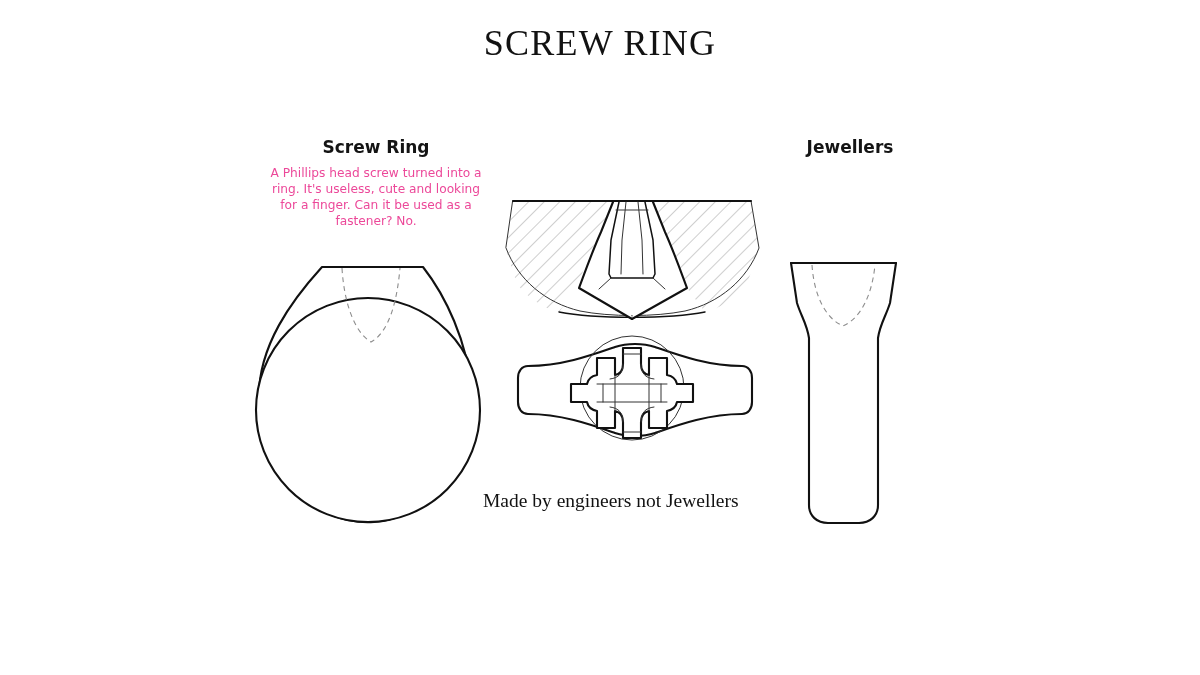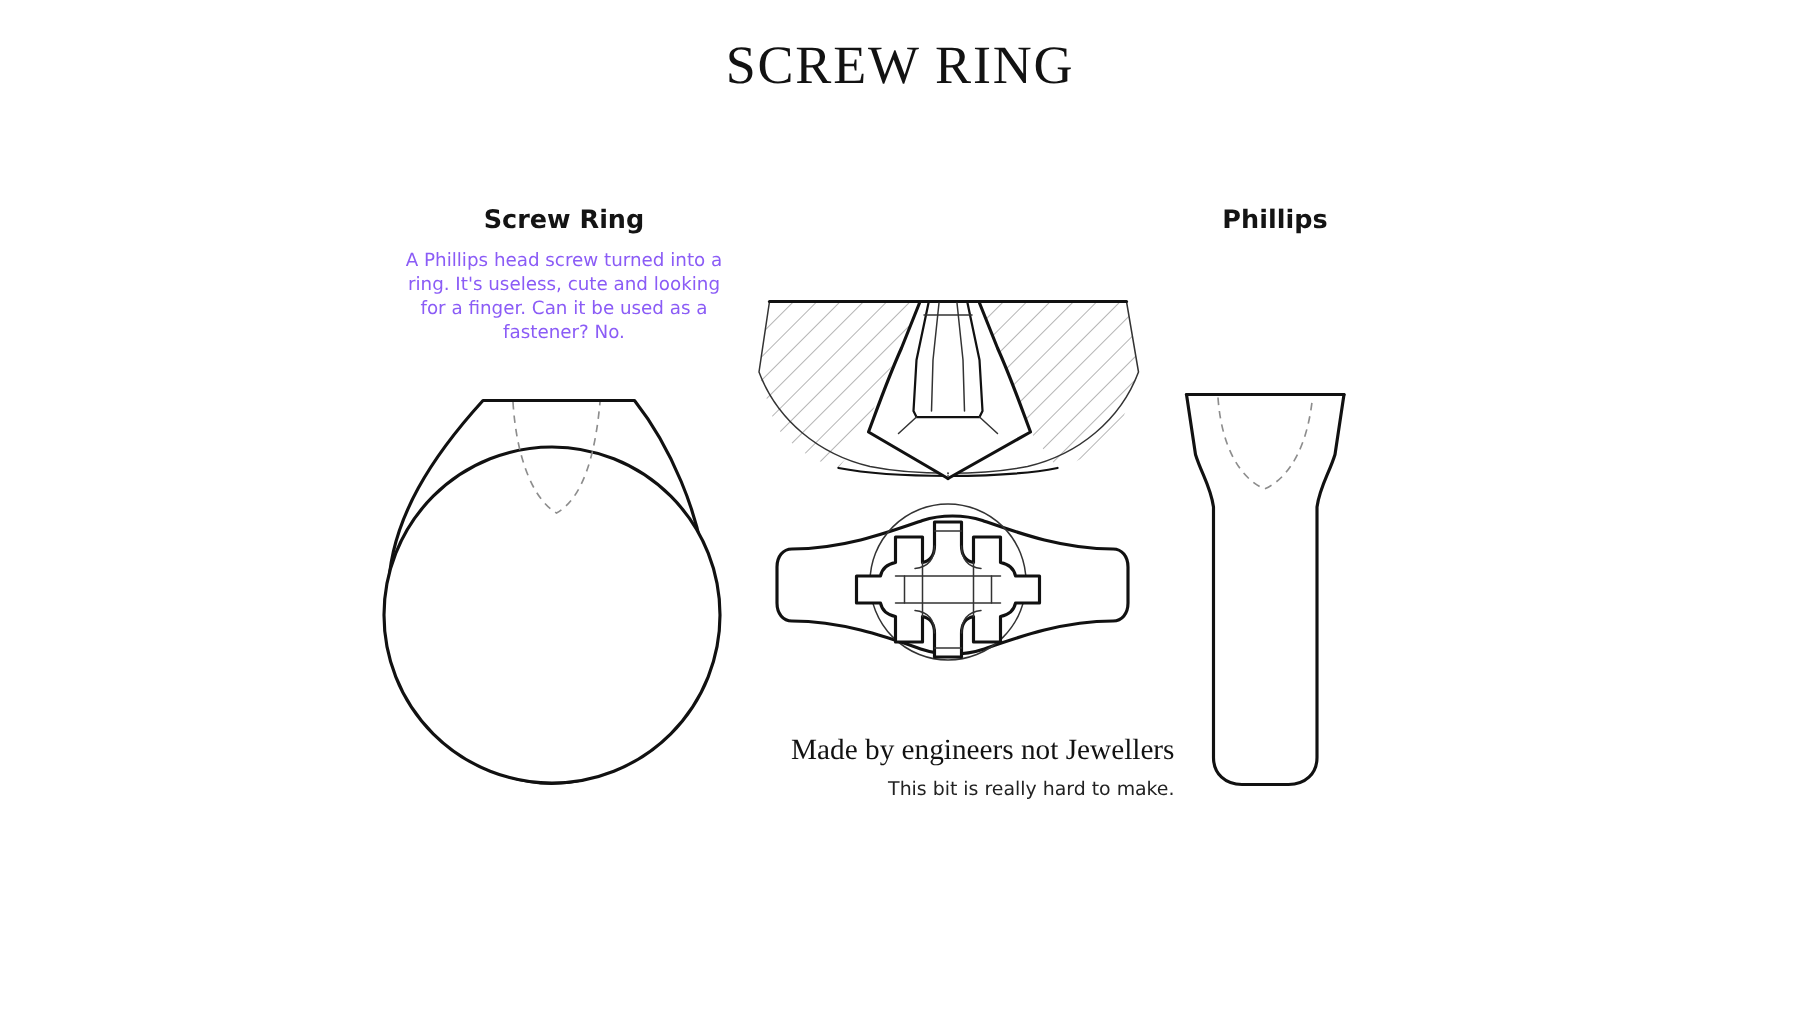--- a/index.html
+++ b/index.html
@@ -48,21 +48,21 @@
     font-size: 17px;
     font-weight: 700;
     color: #141414;
     margin: 0 0 7px 0;
     line-height: 1.15;
   }
   .block-body {
     font-family: "DejaVu Sans", "Liberation Sans", sans-serif;
     font-size: 12.2px;
     font-weight: 400;
-    color: #8b5cf6;
+    color: #ec4899;
     line-height: 1.32;
     margin: 0;
   }
 
   #block-screw-ring {
     left: 263px;
     top: 138px;
     width: 226px;
   }
   #block-material {
@@ -70,21 +70,21 @@
     top: 138px;
     width: 200px;
   }
 
   
   .caption {
     position: absolute;
     left: 483px;
     top: 489px;
     width: 300px;
-    text-align: right;
+    text-align: left;
   }
   .caption-heading {
     font-family: "Liberation Serif", "DejaVu Serif", serif;
     font-size: 19.5px;
     font-weight: 400;
     color: #121212;
     line-height: 1.2;
     margin: 0 0 6px 0;
     white-space: nowrap;
   }
@@ -118,21 +118,21 @@
 <div class="page">
 
   <div class="main-title">SCREW RING</div>
 
   <div class="block" id="block-screw-ring">
     <p class="block-heading">Screw Ring</p>
     <p class="block-body">A Phillips head screw turned into a ring. It's useless, cute and looking for a finger. Can it be used as a fastener? No.</p>
   </div>
 
   <div class="block" id="block-material">
-    <p class="block-heading">Phillips</p>
+    <p class="block-heading">Jewellers</p>
   </div>
 
   <svg class="drawing" id="drawing-ring-front" width="270" height="300" viewBox="0 0 270 300">
 
     <path class="outline" d="M 82 17
              L 183 17
              C 205 45 228 92 231 140
              C 234 205 193 268 134 272
              C 74 276 20 222 19 148
              C 18 96 52 50 82 17 Z"></path>
@@ -251,16 +251,15 @@
 
     <path class="outline" d="M 11 13 L 116 13"></path>
 
     <path class="hidden-line" d="M 32 15
              C 34 45 45 68 63 76
              C 81 68 92 45 95 15"></path>
   </svg>
 
   <div class="caption">
     <p class="caption-heading">Made by engineers not Jewellers</p>
-    <p class="caption-sub">This bit is really hard to make.</p>
   </div>
 
 </div>
 
 </body></html>

